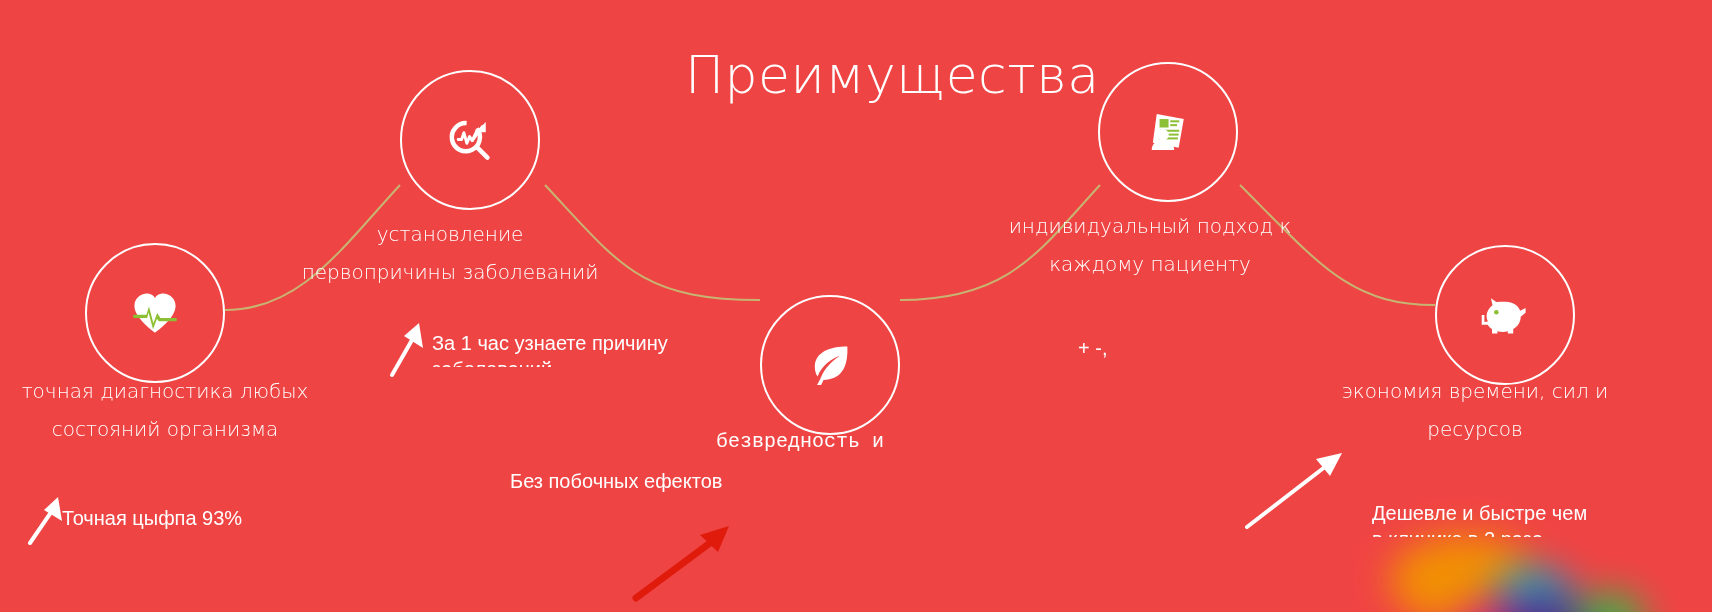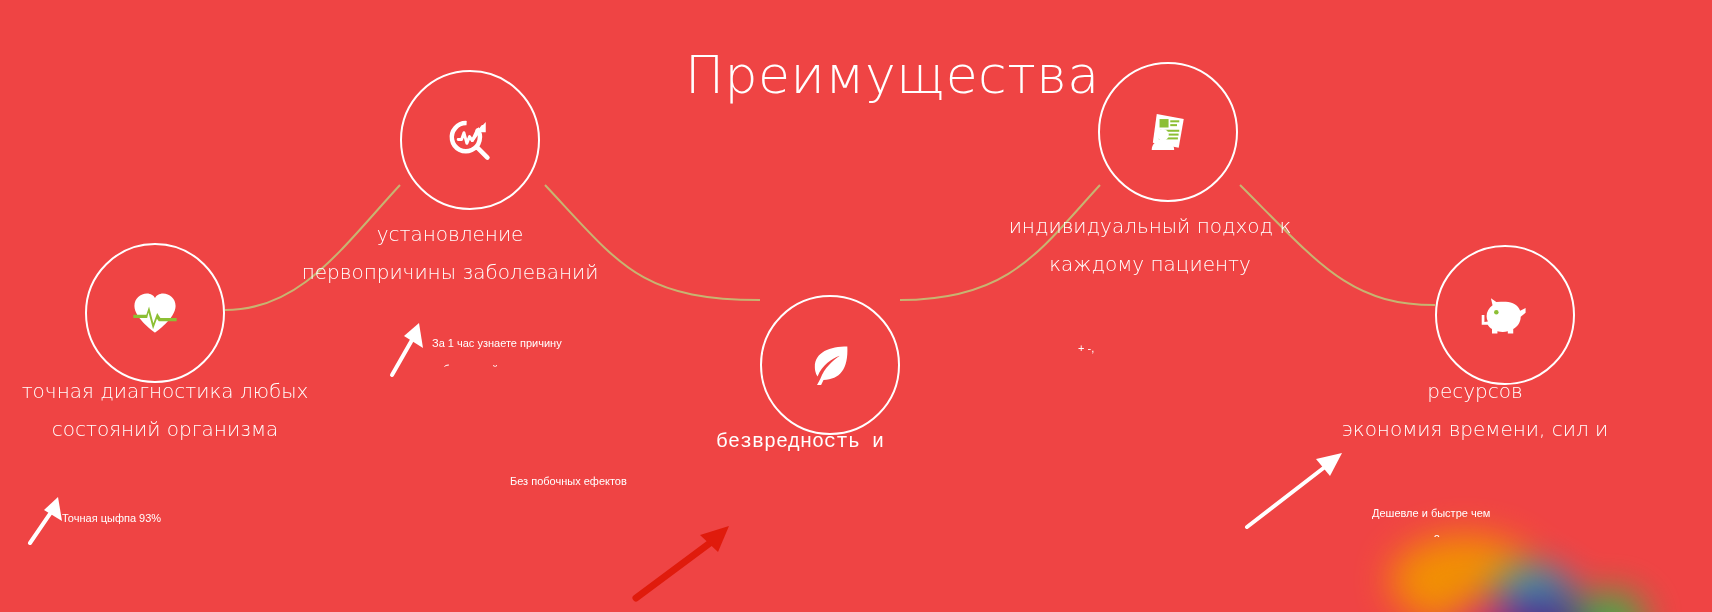--- a/index.html
+++ b/index.html
@@ -74,21 +74,21 @@
     font-family: "DejaVu Sans", sans-serif;
     font-weight: 300;
     font-size: 20px;
     line-height: 38px;
     text-align: center;
   }
   .annot {
     position: absolute;
     color: #ffffff;
     font-family: "Liberation Sans", sans-serif;
-    font-size: 11px;
+    font-size: 20px;
     line-height: 26px;
     overflow: hidden;
   }
 </style>
 </head>
 <body>
 
 <div id="stage">
 
   <div class="blob-wrap">
@@ -172,22 +172,22 @@
 
   <div class="node" style="left:1435px; top:245px; width:140px; height:140px;">
     <span>
       <svg width="52" height="52" viewBox="0 0 48 48">
         <path fill="#ffffff" d="M16 12 L11 8.5 L12.5 15 C9 17.5 7 21.2 7 25.2 C7 27 7.4 28.6 8.2 30 L5 30.5 L5 24 L2.5 24 L2.5 33 L8 33 C9 34.6 10.4 36 12 37 L12 41 L17 41 L17 39 C18.6 39.4 20.3 39.6 22 39.6 C23.6 39.6 25.1 39.4 26.6 39.1 L26.6 41 L31.6 41 L31.6 37 C35.8 34.5 38.5 30.3 38.5 25.5 L43 22 L43 17.5 L38 20 C36.2 15.2 31 11.8 24.8 11.8 C21.6 11.8 18.6 11.9 16 12 Z"></path>
         <circle cx="16" cy="21.5" r="2.1" fill="#8cbf34"></circle>
       </svg>
     </span>
   </div>
   <div class="caption" style="left:1285px; top:372px; width:380px;">
+    <div>экономия времени, сил и</div>
     <div>ресурсов</div>
-    <div>экономия времени, сил и</div>
   </div>
 
   <svg class="layer" viewBox="0 0 1712 612">
 
     <g>
       <line x1="30" y1="543" x2="56" y2="505" stroke="#ffffff" stroke-width="4" stroke-linecap="round"></line>
       <path d="M58 497 L62 521 L44 510 Z" fill="#ffffff"></path>
     </g>
 
     <g>

